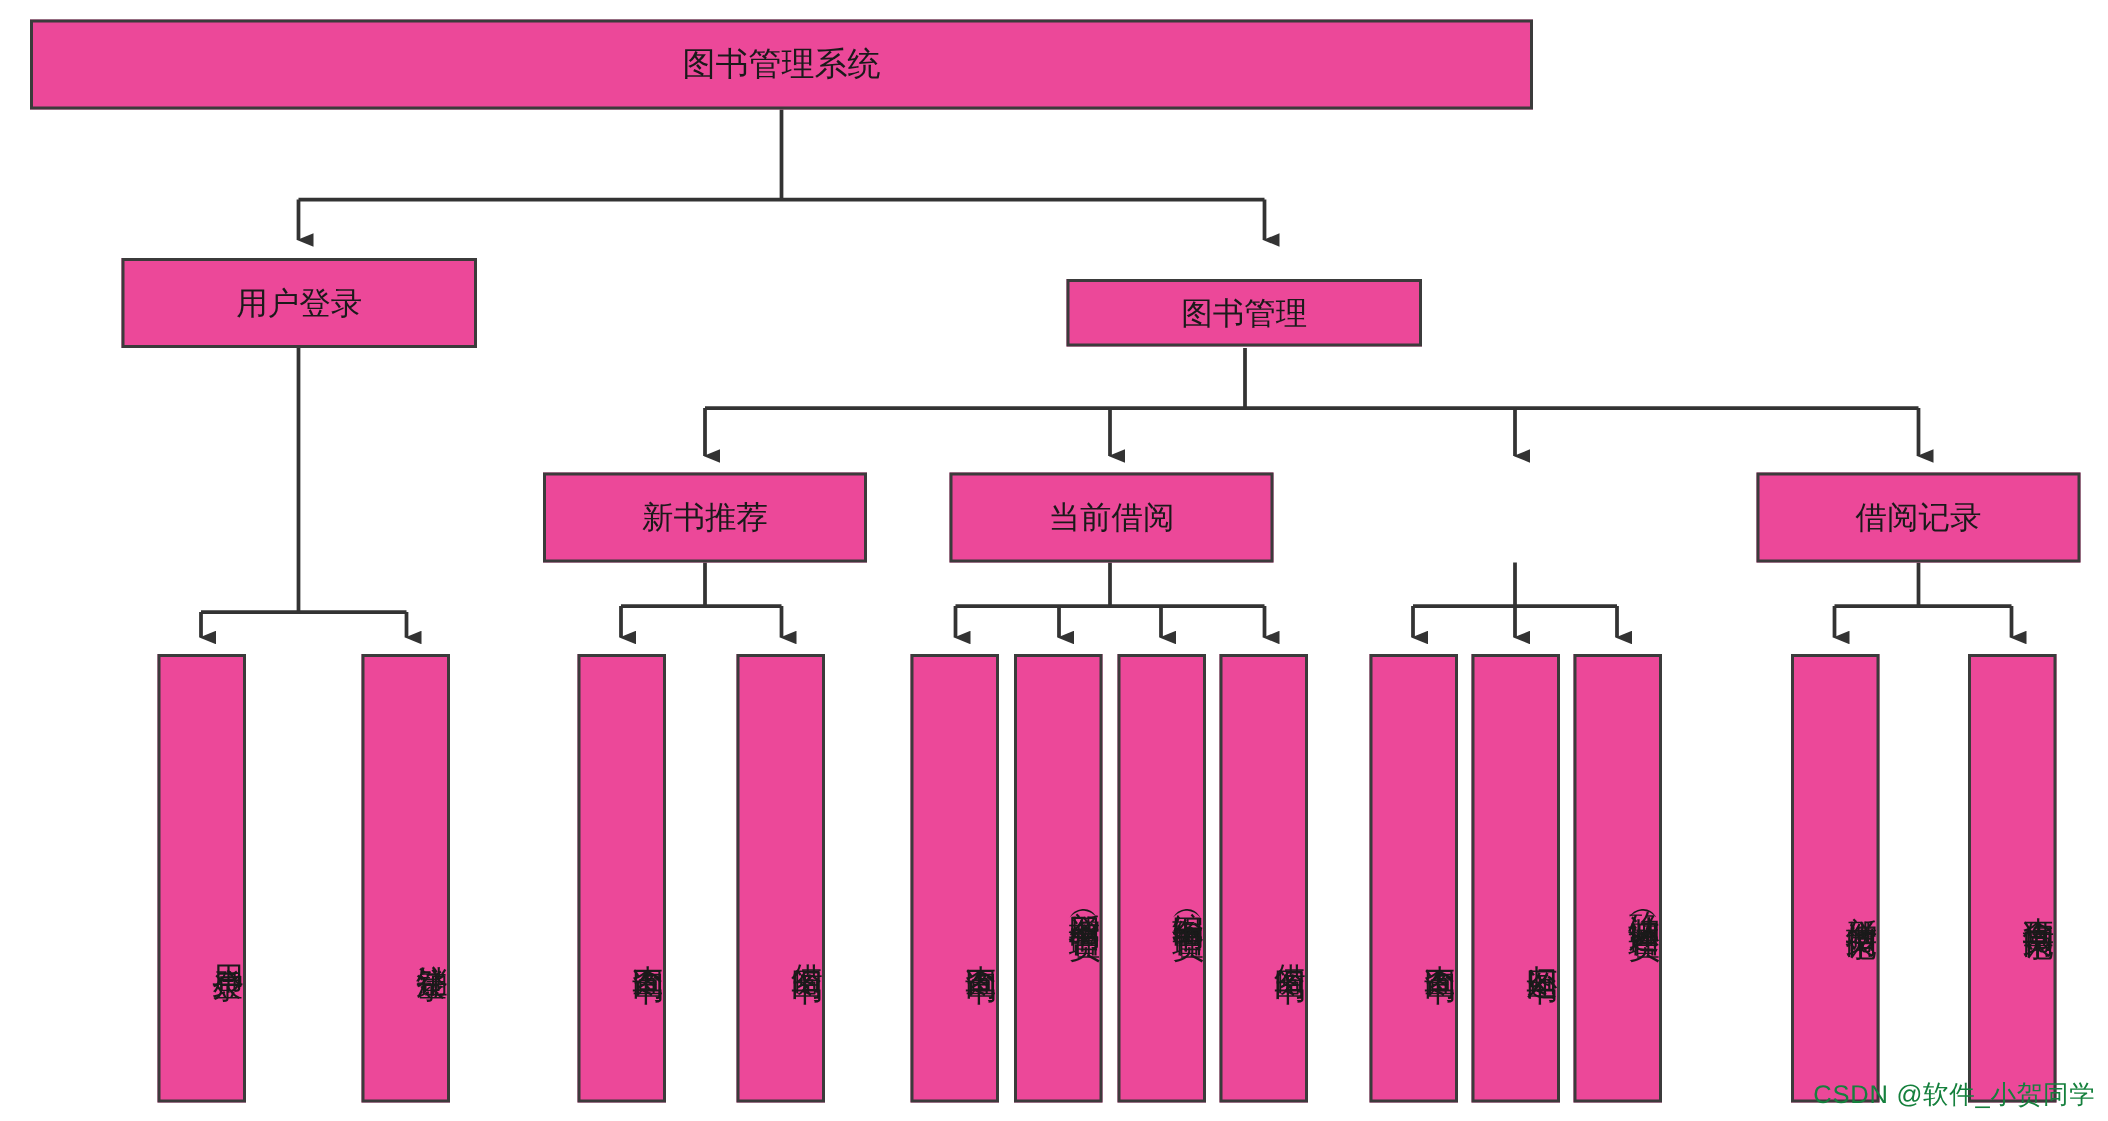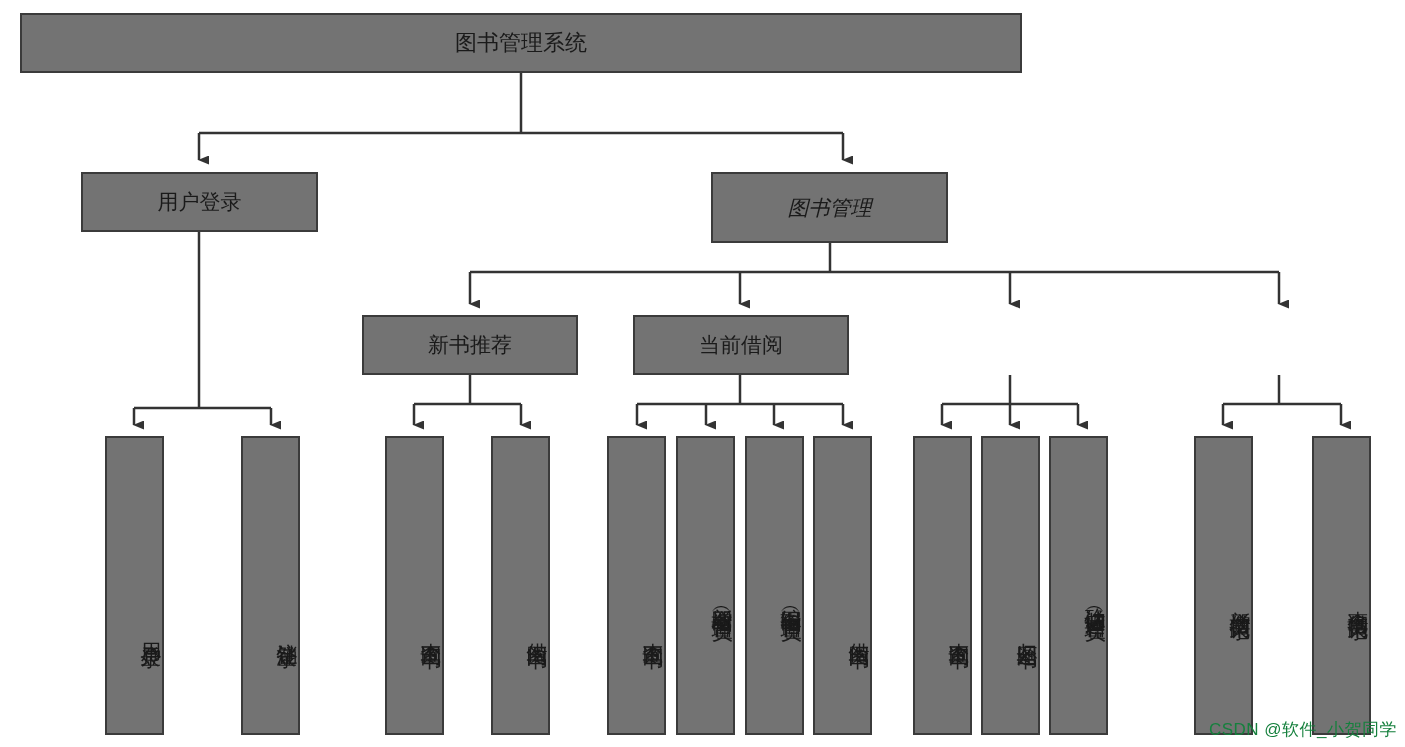--- a/index.html
+++ b/index.html
@@ -20,21 +20,21 @@
   svg#edges {
     position: absolute;
     left: 0;
     top: 0;
     width: 1405px;
     height: 747px;
   }
   .node {
     position: absolute;
     box-sizing: border-box;
-    background: #737373;
+    background: #ec4899;
     border: 2px solid #3b3b3b;
     display: flex;
     align-items: center;
     justify-content: center;
     color: #1a1a1a;
     z-index: 3;
   }
   .node.root {
     font-size: 22px;
   }
@@ -128,30 +128,33 @@
     </g>
   </svg>
 
   <div class="node root" style="left:20px; top:13px; width:1002px; height:60px;">
     <span class="node-label">图书管理系统</span>
   </div>
 
   <div class="node lvl2" style="left:81px; top:172px; width:237px; height:60px;">
     <span class="node-label">用户登录</span>
   </div>
-  <div class="node lvl2" style="left:711px; top:172px; width:237px; height:71px;font-style:italic;">
+  <div class="node lvl2" style="left:711px; top:186px; width:237px; height:45px;">
     <span class="node-label">图书管理</span>
   </div>
 
   <div class="node lvl3" style="left:362px; top:315px; width:216px; height:60px;">
     <span class="node-label">新书推荐</span>
   </div>
   <div class="node lvl3" style="left:633px; top:315px; width:216px; height:60px;">
     <span class="node-label">当前借阅</span>
   </div>
+  <div class="node lvl3" style="left:1171px; top:315px; width:216px; height:60px;">
+    <span class="node-label">借阅记录</span>
+  </div>
 
   <div class="node leaf" style="left:105px; top:436px; width:59px; height:299px;">
     <span class="node-label">用户登录</span>
   </div>
   <div class="node leaf" style="left:241px; top:436px; width:59px; height:299px;">
     <span class="node-label">注销登录</span>
   </div>
 
   <div class="node leaf" style="left:385px; top:436px; width:59px; height:299px;">
     <span class="node-label">查询图书</span>

